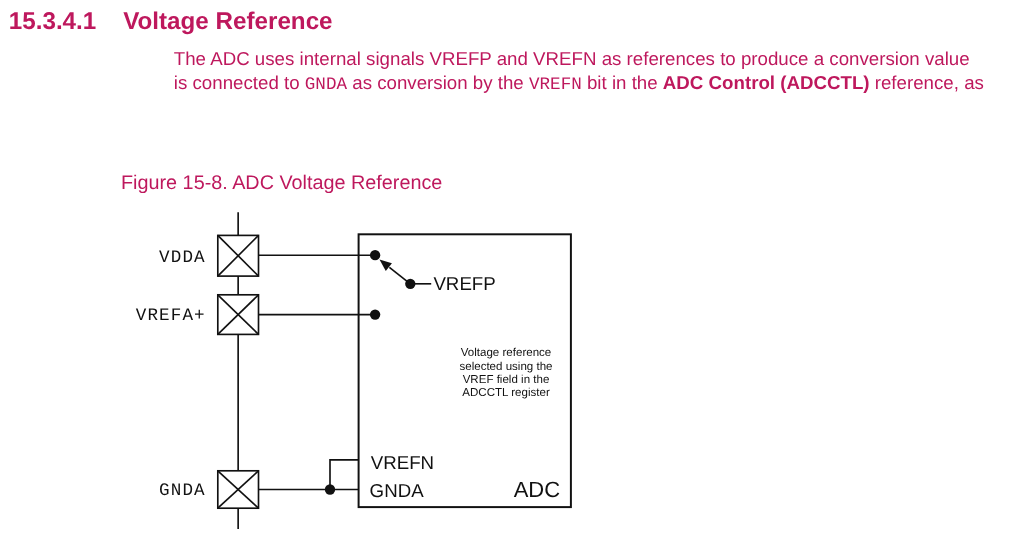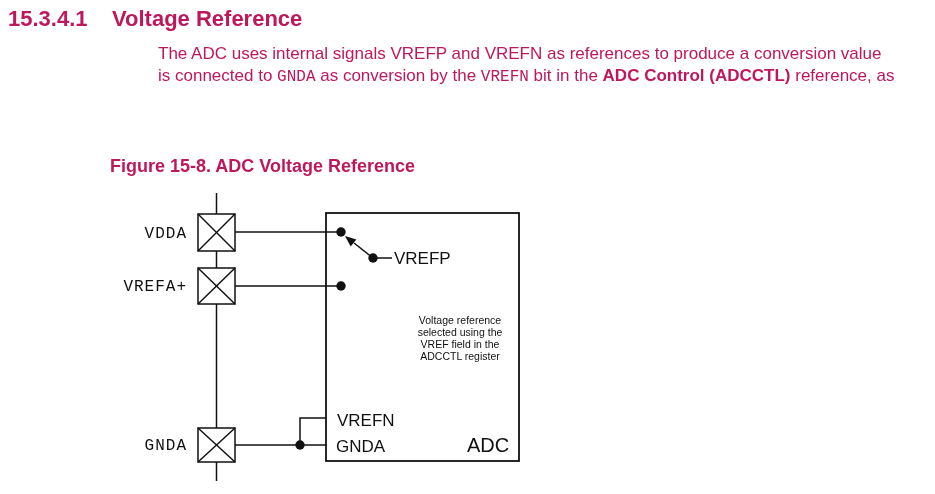--- a/index.html
+++ b/index.html
@@ -46,21 +46,21 @@
     font-size: 16px;
   }
   .bold {
     font-weight: 700;
   }
   .figure-caption {
     position: absolute;
     top: 156px;
     left: 110px;
     font-size: 18px;
-    font-weight: 700;
+    font-weight: 400;
     line-height: 20px;
     white-space: nowrap;
   }
   .diagram {
     position: absolute;
     top: 185px;
     left: 0;
   }
   .diagram text {
     fill: #111111;

